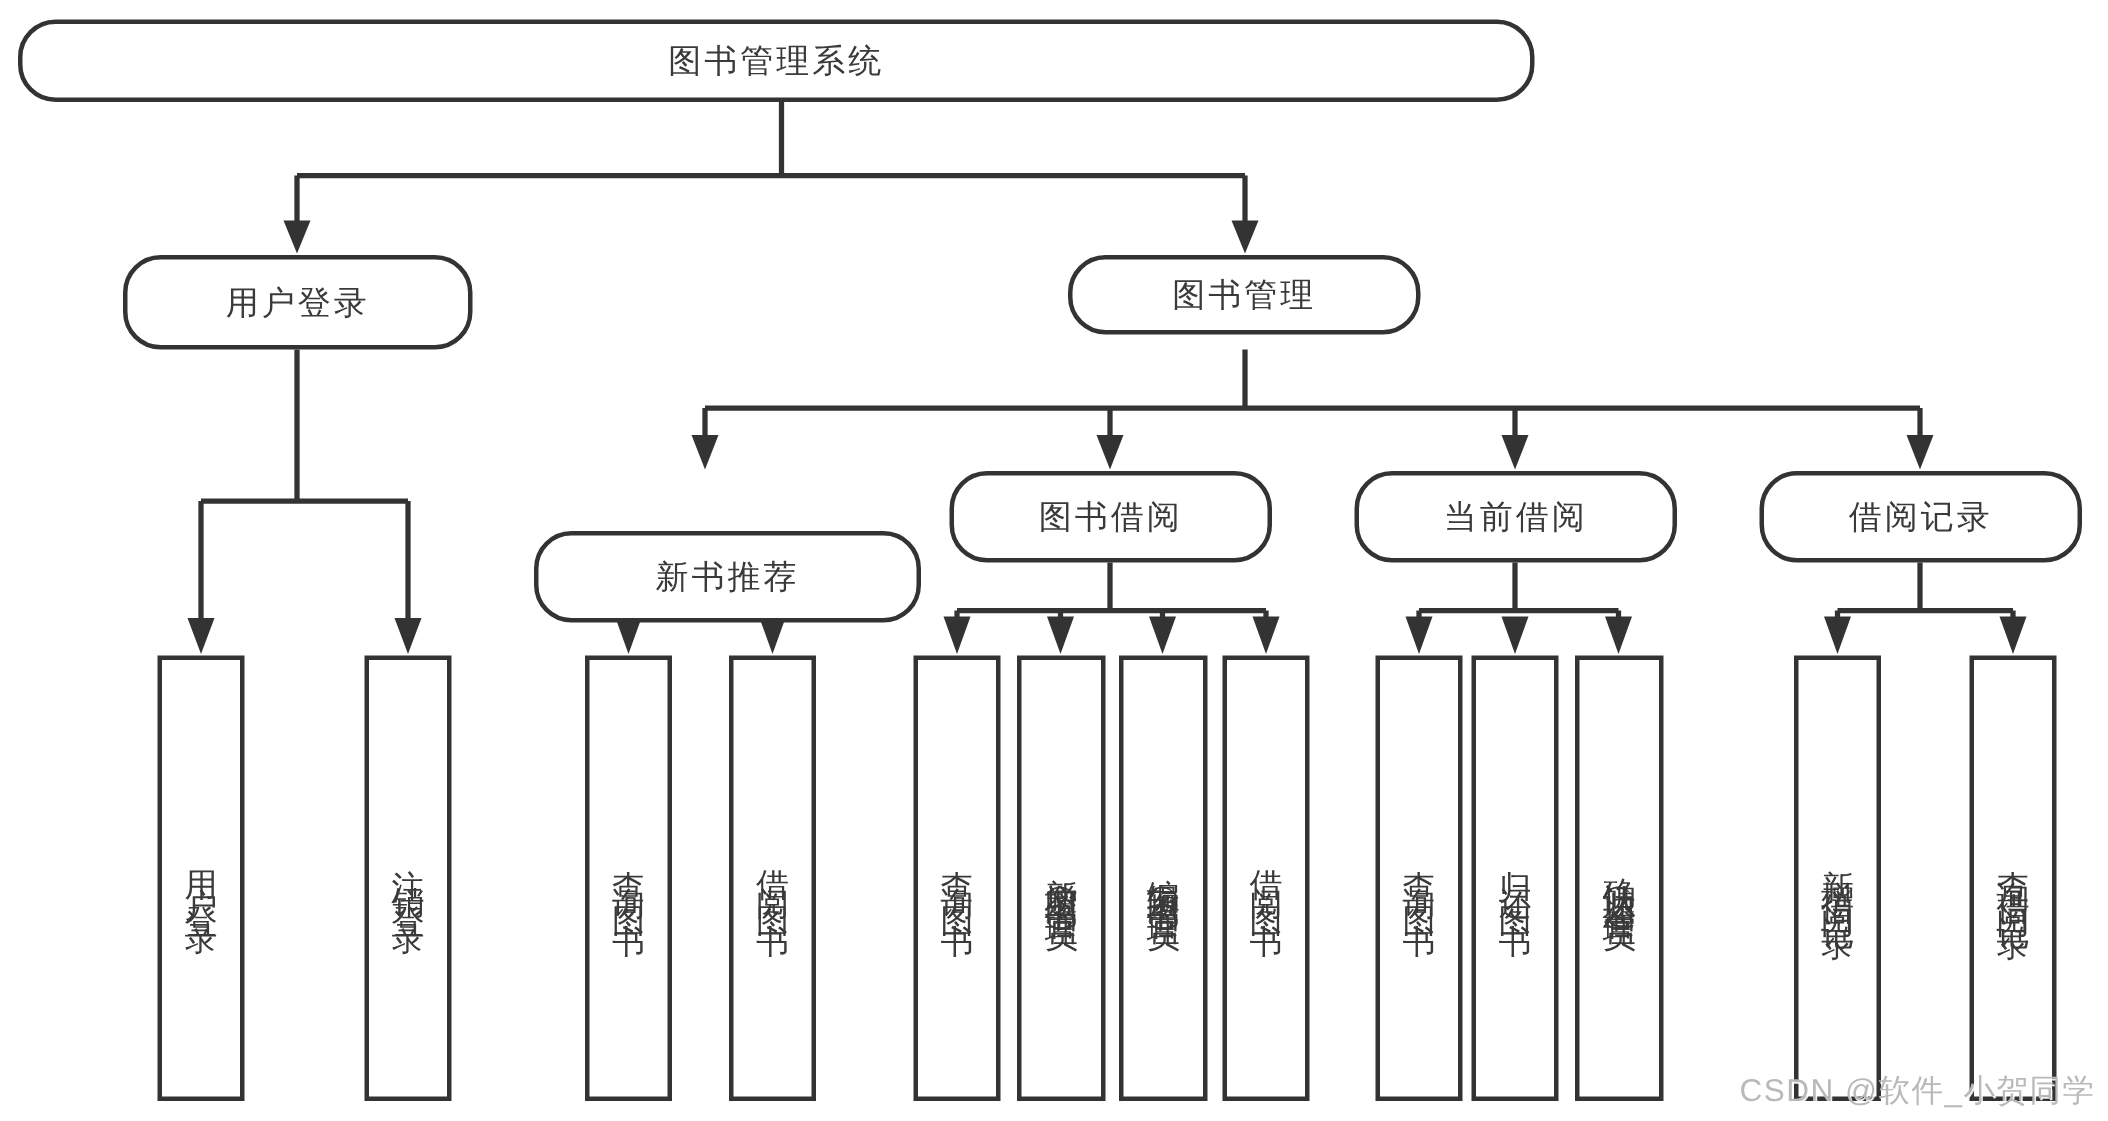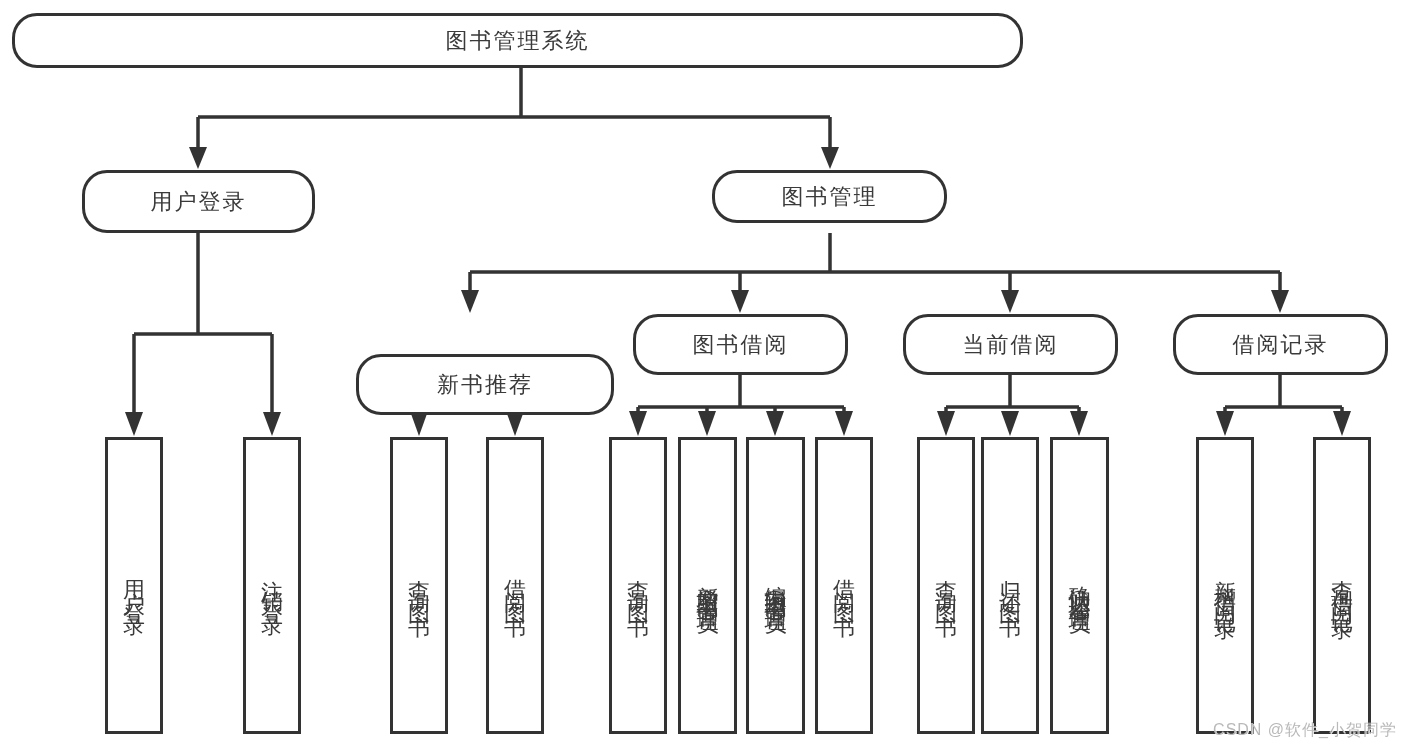--- a/index.html
+++ b/index.html
@@ -57,21 +57,21 @@
     text-orientation:mixed;
     white-space:normal;
   }
   .sp-lg{letter-spacing:12px;}
   .sp-md{letter-spacing:8px;}
   .sp-xs{letter-spacing:4px;}
   .watermark{
     position:absolute;
     right:8px;
     bottom:6px;
-    font-size:16px;
+    font-size:21px;
     color:var(--watermark);
     text-shadow:1px 1px 0 rgba(255,255,255,0.9);
     letter-spacing:1px;
     pointer-events:none;
   }
 </style>
 </head>
 <body>
 
 <div class="stage">

